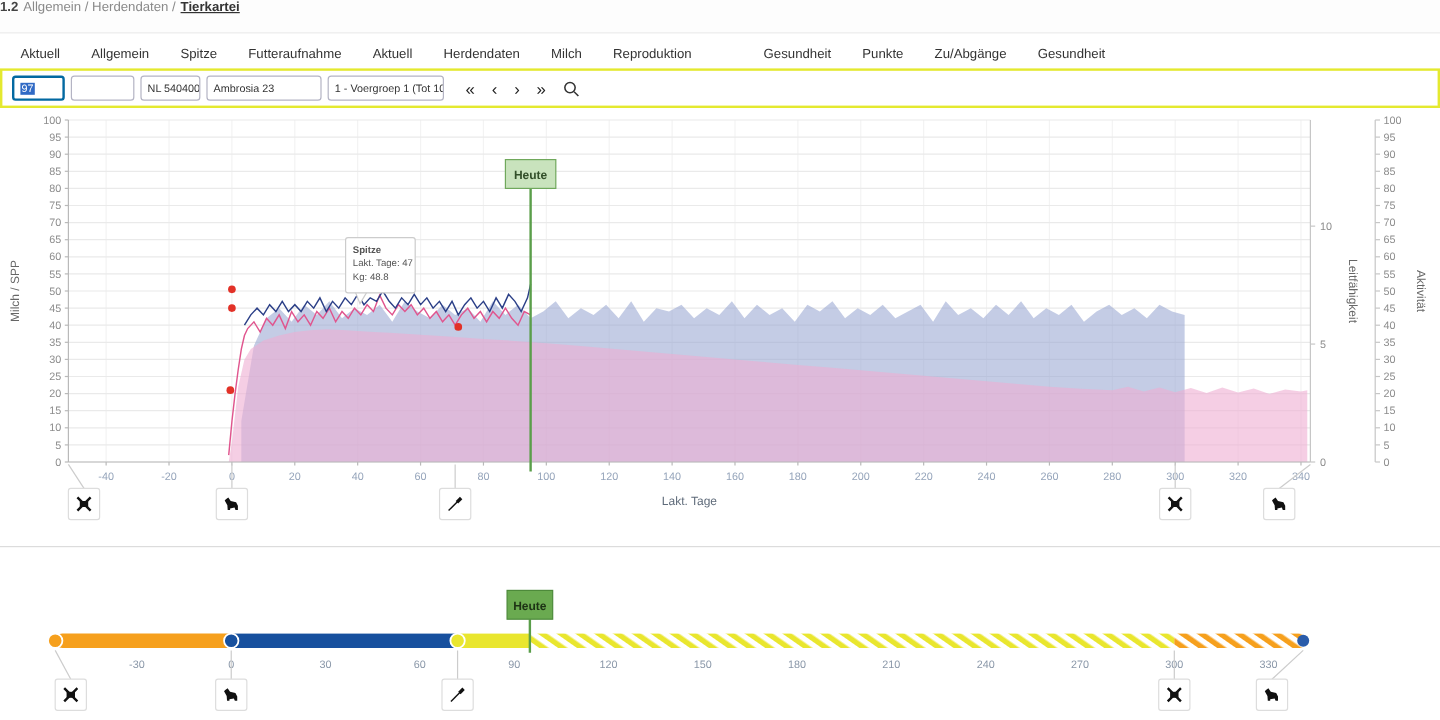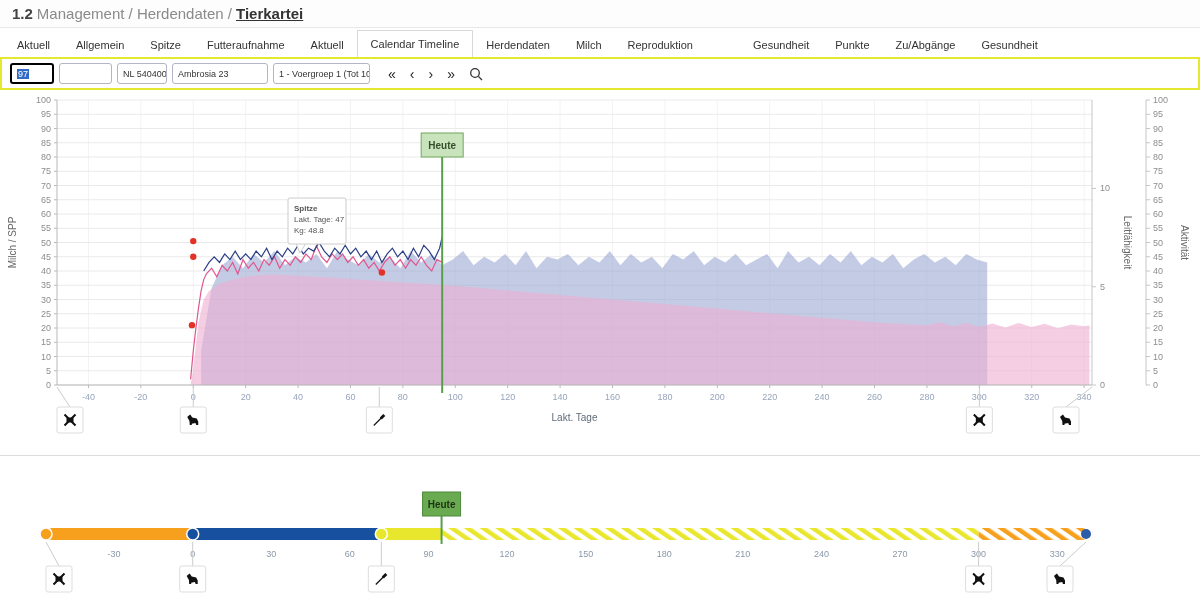--- a/index.html
+++ b/index.html
@@ -1,62 +1,61 @@
 <!DOCTYPE html>
 <html><head>
 <meta charset="utf-8">
 <style>
   html,body{margin:0;padding:0;background:#fff;width:1200px;height:600px;overflow:hidden;
     font-family:"Liberation Sans", sans-serif;}
   
   .crumbbar{height:27px;border-bottom:1px solid #e8e8e8;background:#fdfdfd;
-    display:flex;align-items:center;padding-left:12px;font-size:15px;color:#888;}
+    display:flex;align-items:flex-start;font-size:11px;color:#888;}
   .crumb-num{font-weight:bold;color:#444;margin-right:4px;}
   .crumb-path{color:#8a8a8a;margin-right:4px;}
   .crumb-cur{font-weight:bold;color:#333;text-decoration:underline;}
   
   .tabbar{height:29px;display:flex;align-items:flex-end;padding-left:4px;background:#fff;}
   .tab{padding:7px 13px 6px 13px;font-size:11px;color:#333;cursor:pointer;white-space:nowrap;}
   .tab.active{border:1px solid #d8d8d8;border-bottom:none;background:#fff;padding-bottom:7px;}
   .tab.gap{margin-left:34px;}
   
   .toolbar{height:33px;box-sizing:border-box;border:2px solid #e4e92f;background:#fff;
     display:flex;align-items:center;padding:0 8px;}
   .field{height:21px;box-sizing:border-box;border:1px solid #b4b4c4;border-radius:3px;
     font-size:9px;display:flex;align-items:center;padding:0 5px;margin-right:5px;color:#333;
     background:#fff;overflow:hidden;white-space:nowrap;}
-  .field.focus{border:2px solid #000000;}
+  .field.focus{border:2px solid #0369a1;}
   .w1{width:44px}.w2{width:53px}.w3{width:50px}.w4{width:96px}.w5{width:97px}
   .sel{background:#316ac5;color:#fff;padding:0 1px;}
   .navgroup{display:flex;align-items:center;margin-left:6px;}
   .navbtn{background:none;border:none;font-size:14px;line-height:1;color:#222;
     padding:0 7px;height:24px;cursor:pointer;font-family:"Liberation Sans",sans-serif;}
   .navbtn.search{padding-top:3px;}
   
   .chartwrap{position:relative;height:360px;margin-top:5px;}
   .divider{height:0;border-top:1px solid #dcdcdc;}
   .tlwrap{position:relative;height:144px;}
   svg text{font-family:"Liberation Sans",sans-serif;}
 </style>
 </head>
 <body>
 
 <header class="crumbbar">
   <span class="crumb-num">1.2</span>
-  <span class="crumb-path">Management / Herdendaten /</span>
+  <span class="crumb-path">Allgemein / Herdendaten /</span>
   <span class="crumb-cur">Tierkartei</span>
 </header>
 
 <nav class="tabbar" id="tabbar">
     <span class="tab">Aktuell</span>
     <span class="tab">Allgemein</span>
     <span class="tab">Spitze</span>
     <span class="tab">Futteraufnahme</span>
     <span class="tab">Aktuell</span>
-    <span class="tab active">Calendar Timeline</span>
     <span class="tab">Herdendaten</span>
     <span class="tab">Milch</span>
     <span class="tab">Reproduktion</span>
     <span class="tab gap">Gesundheit</span>
     <span class="tab">Punkte</span>
     <span class="tab">Zu/Abgänge</span>
     <span class="tab">Gesundheit</span>
   </nav>
 
 <div class="toolbar">

